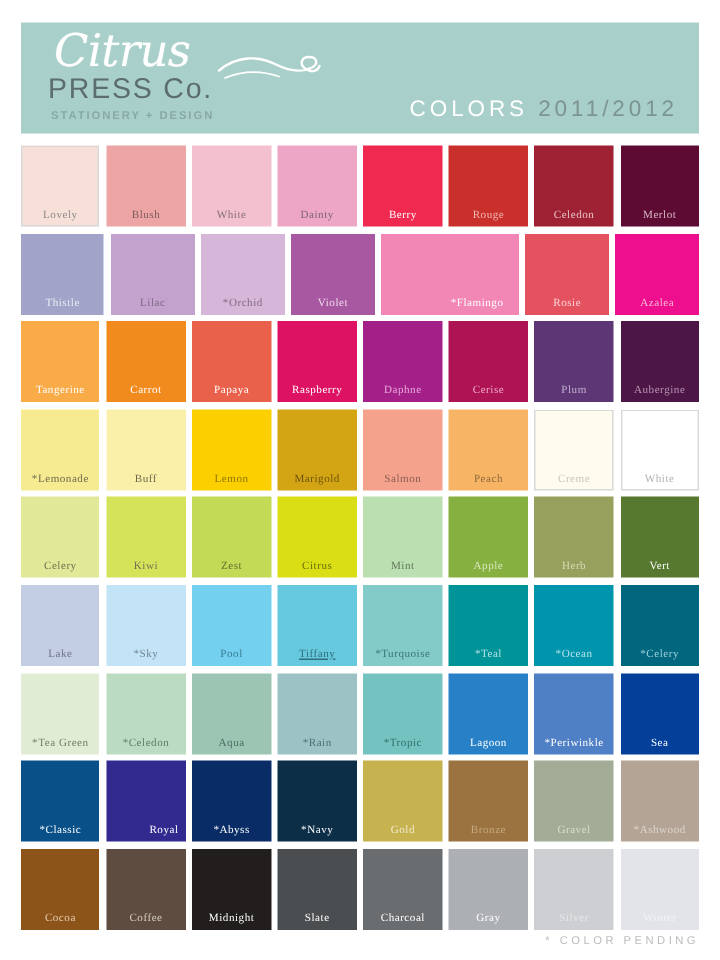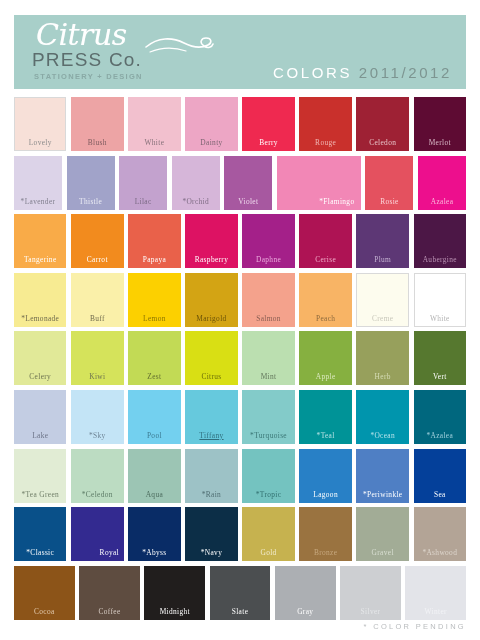--- a/index.html
+++ b/index.html
@@ -159,23 +159,20 @@
           <span class="swatch-label" style="color: rgb(240, 182, 178);">Rouge</span>
         </div>
         <div class="swatch" style="background: rgb(158, 33, 52);">
           <span class="swatch-label" style="color: rgb(231, 194, 199);">Celedon</span>
         </div>
         <div class="swatch" style="background: rgb(94, 11, 51);">
           <span class="swatch-label" style="color: rgb(216, 184, 198);">Merlot</span>
         </div>
       </div>
       <div class="row">
-        <div class="swatch" style="background: rgb(220, 211, 232);">
-          <span class="swatch-label" style="color: rgb(130, 128, 143);">*Lavender</span>
-        </div>
         <div class="swatch" style="background: rgb(161, 163, 201);">
           <span class="swatch-label" style="color: rgb(235, 236, 244);">Thistle</span>
         </div>
         <div class="swatch" style="background: rgb(195, 162, 206);">
           <span class="swatch-label" style="color: rgb(123, 106, 132);">Lilac</span>
         </div>
         <div class="swatch" style="background: rgb(214, 182, 217);">
           <span class="swatch-label" style="color: rgb(127, 108, 132);">*Orchid</span>
         </div>
         <div class="swatch" style="background: rgb(167, 88, 160);">
@@ -285,21 +282,21 @@
         <div class="swatch" style="background: rgb(131, 203, 201);">
           <span class="swatch-label" style="color: rgb(59, 119, 118);">*Turquoise</span>
         </div>
         <div class="swatch" style="background: rgb(0, 147, 151);">
           <span class="swatch-label" style="color: rgb(181, 227, 228);">*Teal</span>
         </div>
         <div class="swatch" style="background: rgb(0, 149, 173);">
           <span class="swatch-label" style="color: rgb(180, 227, 234);">*Ocean</span>
         </div>
         <div class="swatch" style="background: rgb(0, 103, 126);">
-          <span class="swatch-label" style="color: rgb(159, 208, 220);">*Azalea</span>
+          <span class="swatch-label" style="color: rgb(159, 208, 220);">*Celery</span>
         </div>
       </div>
       <div class="row">
         <div class="swatch" style="background: rgb(225, 236, 212);">
           <span class="swatch-label" style="color: rgb(114, 128, 106);">*Tea Green</span>
         </div>
         <div class="swatch" style="background: rgb(188, 220, 194);">
           <span class="swatch-label" style="color: rgb(95, 125, 104);">*Celedon</span>
         </div>
         <div class="swatch" style="background: rgb(156, 197, 180);">
@@ -353,20 +350,23 @@
         </div>
         <div class="swatch" style="background: rgb(94, 76, 64);">
           <span class="swatch-label" style="color: rgb(215, 204, 196);">Coffee</span>
         </div>
         <div class="swatch" style="background: rgb(33, 30, 29);">
           <span class="swatch-label" style="color: rgb(255, 255, 255);">Midnight</span>
         </div>
         <div class="swatch" style="background: rgb(75, 78, 80);">
           <span class="swatch-label" style="color: rgb(255, 255, 255);">Slate</span>
         </div>
+        <div class="swatch" style="background: rgb(106, 109, 112);">
+          <span class="swatch-label" style="color: rgb(255, 255, 255);">Charcoal</span>
+        </div>
         <div class="swatch" style="background: rgb(172, 175, 179);">
           <span class="swatch-label" style="color: rgb(255, 255, 255);">Gray</span>
         </div>
         <div class="swatch" style="background: rgb(205, 207, 210);">
           <span class="swatch-label" style="color: rgb(229, 231, 233);">Silver</span>
         </div>
         <div class="swatch" style="background: rgb(227, 228, 233);">
           <span class="swatch-label" style="color: rgb(242, 243, 246);">Winter</span>
         </div>
       </div>

